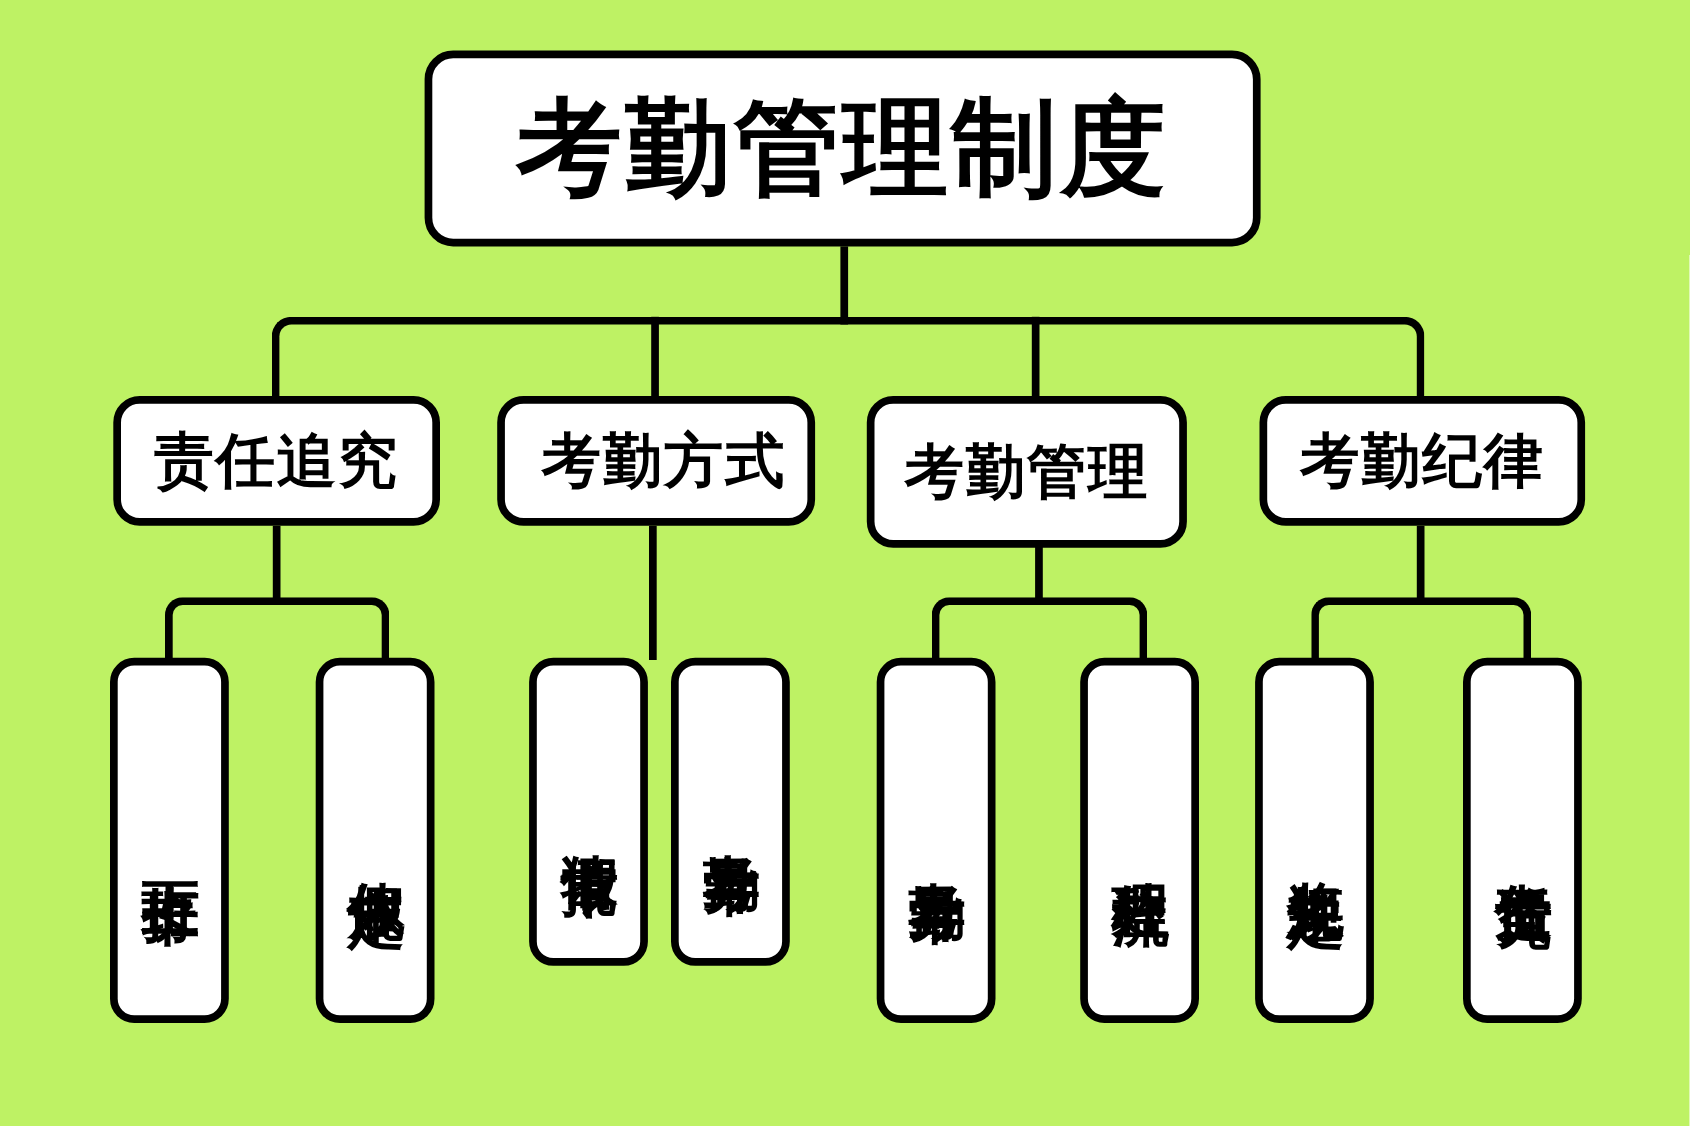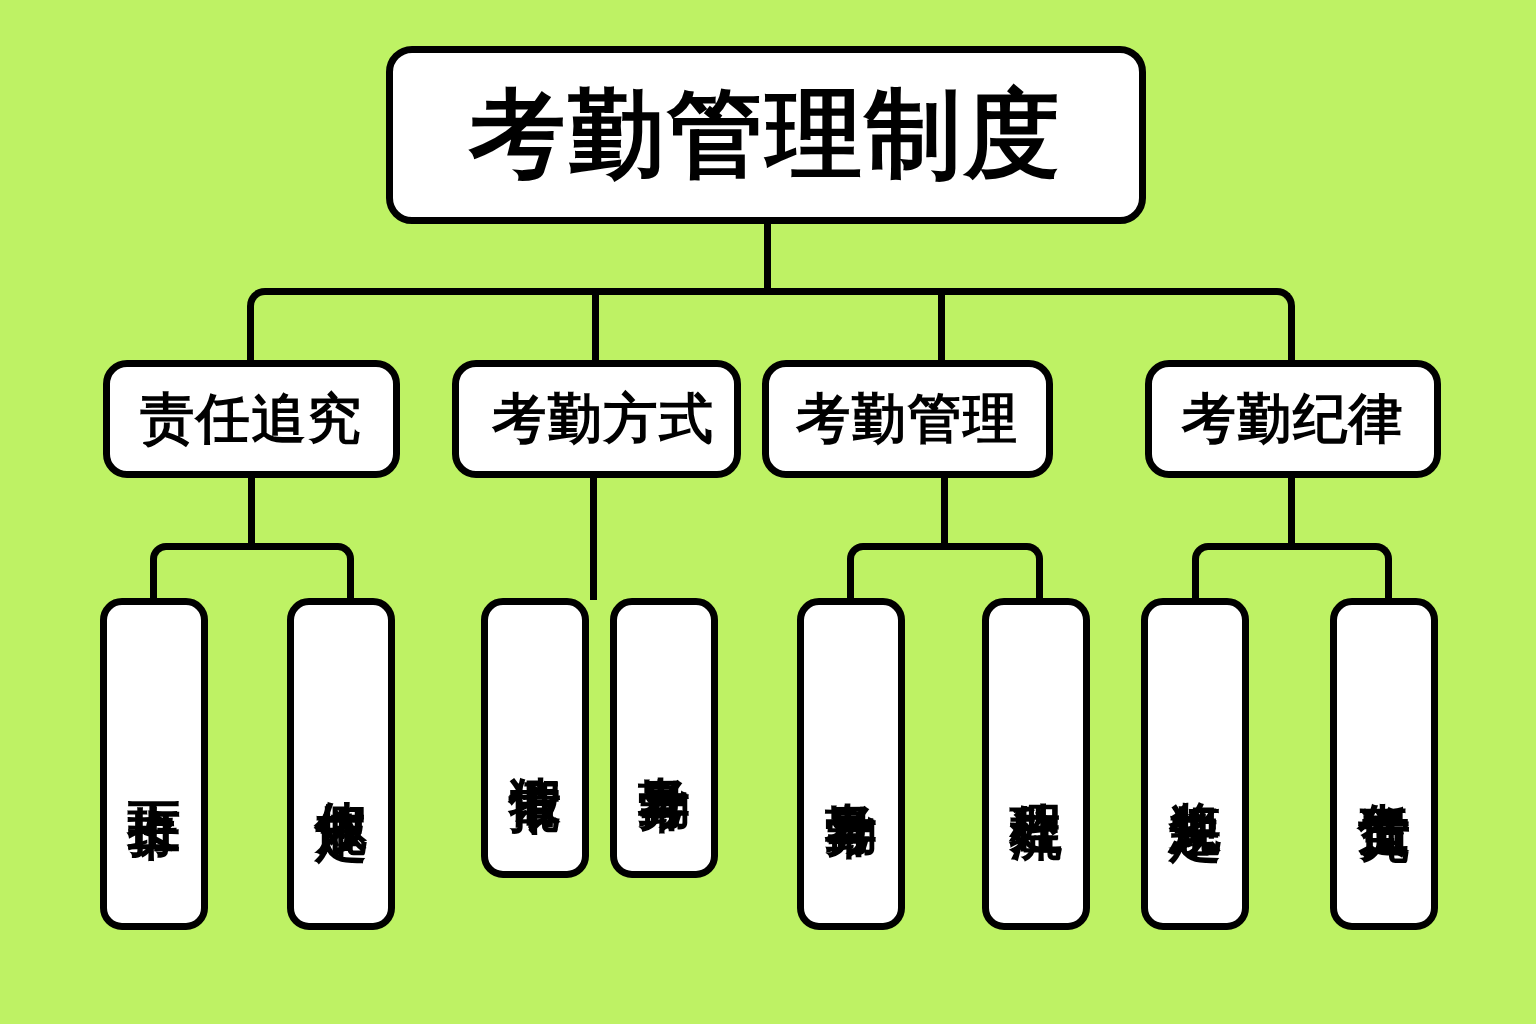--- a/index.html
+++ b/index.html
@@ -110,21 +110,21 @@
 
   <div class="line vline" style="left:592px; top:288px; width:7px; height:72px;"></div>
   <div class="line vline" style="left:938px; top:288px; width:7px; height:72px;"></div>
 
   <div class="node lvl2" style="left:103px; top:360px; width:297px; height:118px;">
     <span>责任追究</span>
   </div>
   <div class="node lvl2" style="left:452px; top:360px; width:289px; height:118px;padding-left:14px;">
     <span>考勤方式</span>
   </div>
-  <div class="node lvl2" style="left:762px; top:360px; width:291px; height:118px;">
+  <div class="node lvl2" style="left:788px; top:360px; width:291px; height:138px;">
     <span>考勤管理</span>
   </div>
   <div class="node lvl2" style="left:1145px; top:360px; width:296px; height:118px;">
     <span>考勤纪律</span>
   </div>
 
   <div class="line vline" style="left:248px; top:478px; width:7px; height:72px;"></div>
   <div class="ubar" style="left:150px; top:543px; width:204px; height:62px;"></div>
 
   <div class="node leaf" style="left:100px; top:598px; width:108px; height:332px;">

